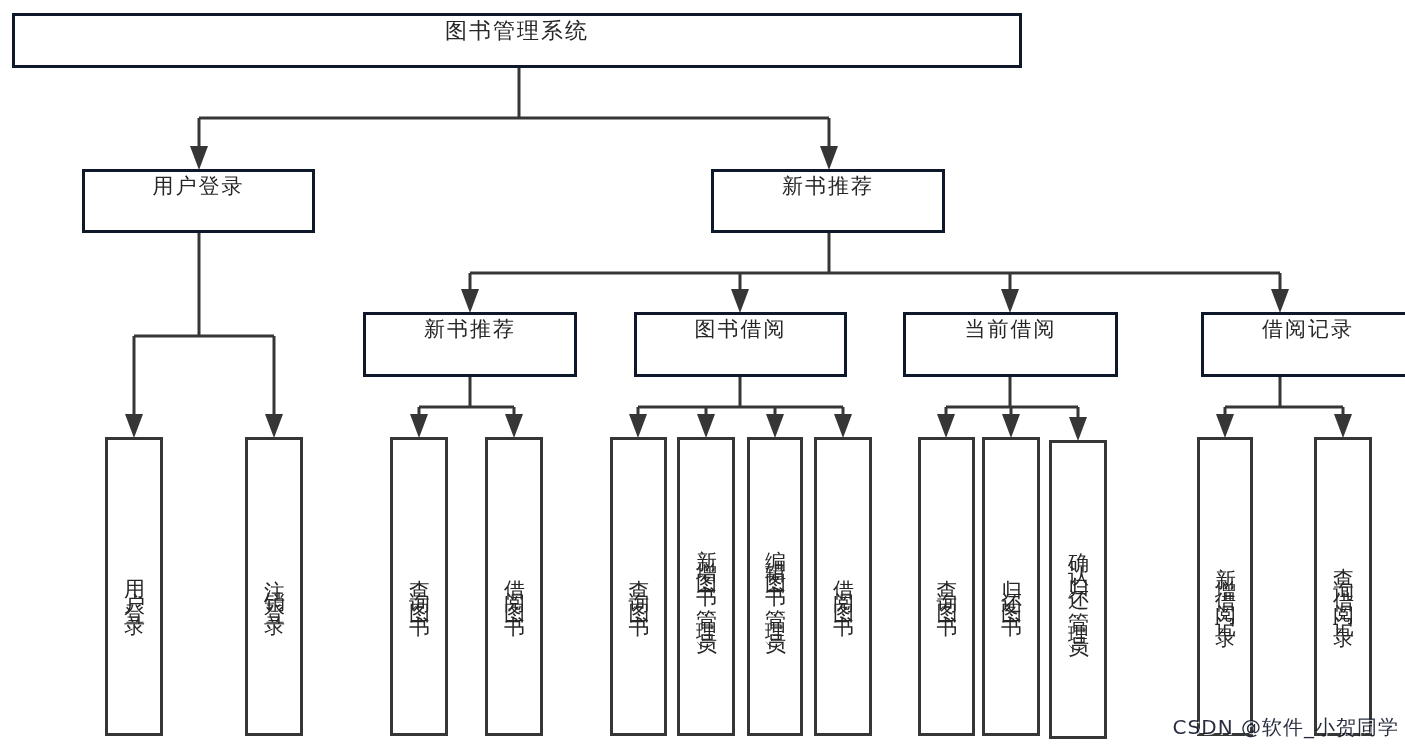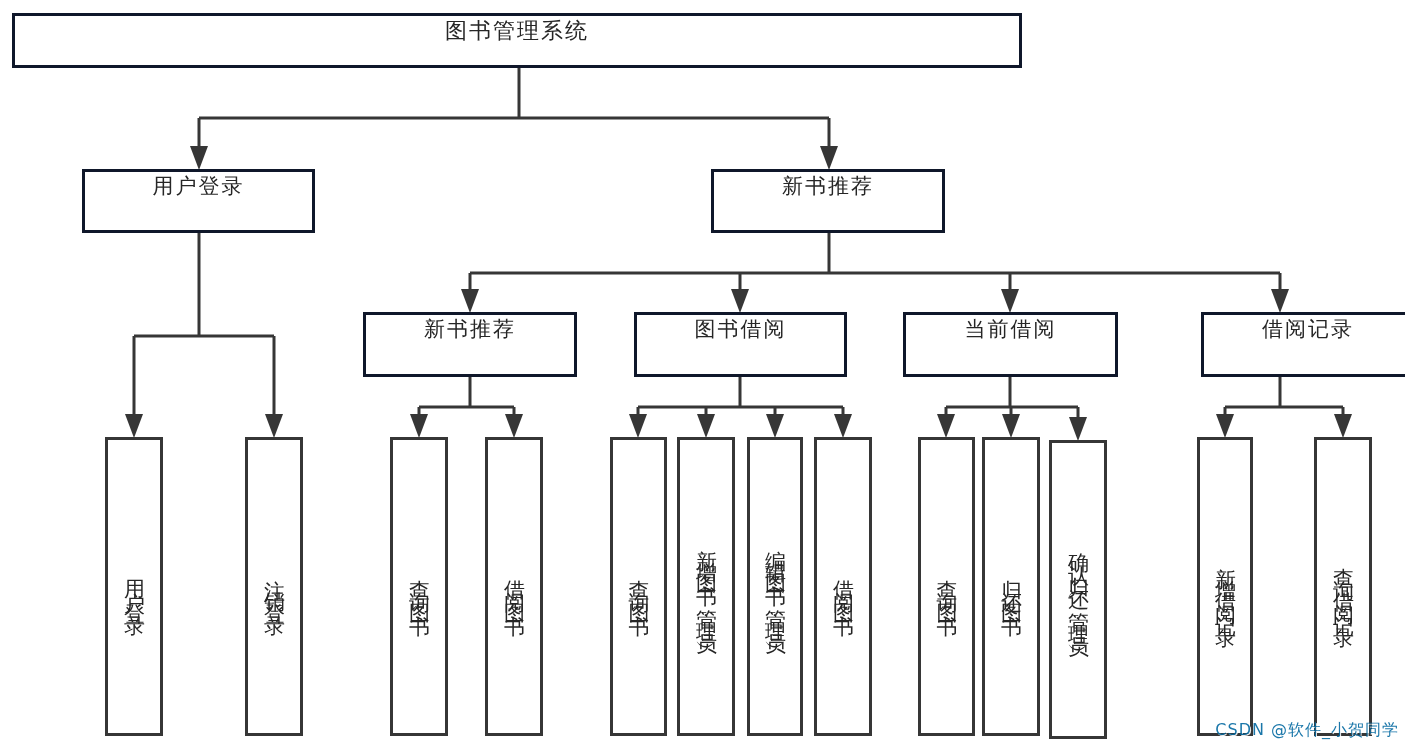--- a/index.html
+++ b/index.html
@@ -23,21 +23,21 @@
     display:flex; align-items:center; justify-content:center;
     z-index:2;
   }
   .vtext {
     writing-mode:vertical-rl; text-orientation:mixed;
     font-size:21px; letter-spacing:12px; line-height:1;
     white-space:nowrap;
   }
   .watermark {
     position:absolute; right:6px; bottom:6px; z-index:3;
-    font-size:16px; color:#0369a1; letter-spacing:1px;
+    font-size:20px; color:#0f172a; letter-spacing:1px;
     opacity:0.9; white-space:nowrap;
     text-shadow:1px 1px 0 #ffffff;
   }
 </style>
 </head>
 <body>
 
 <div class="stage">
 
   <svg class="wires" width="1405" height="747" viewBox="0 0 1405 747">

